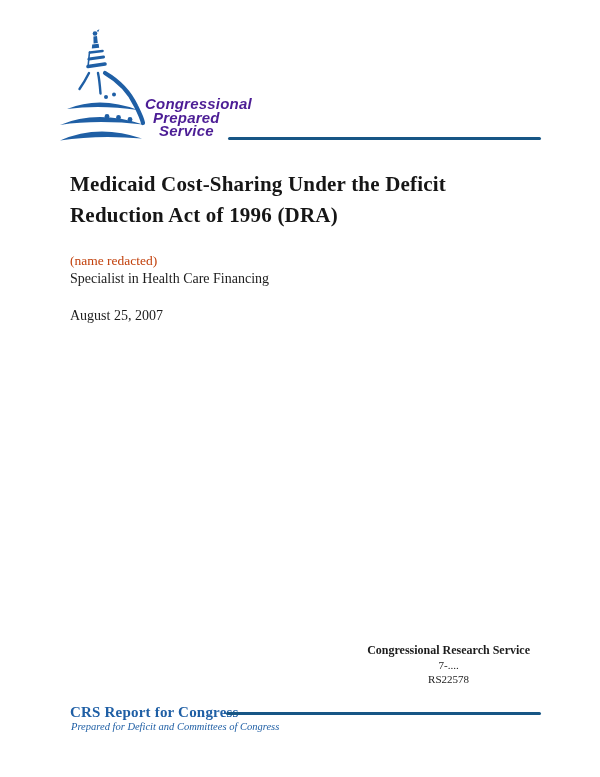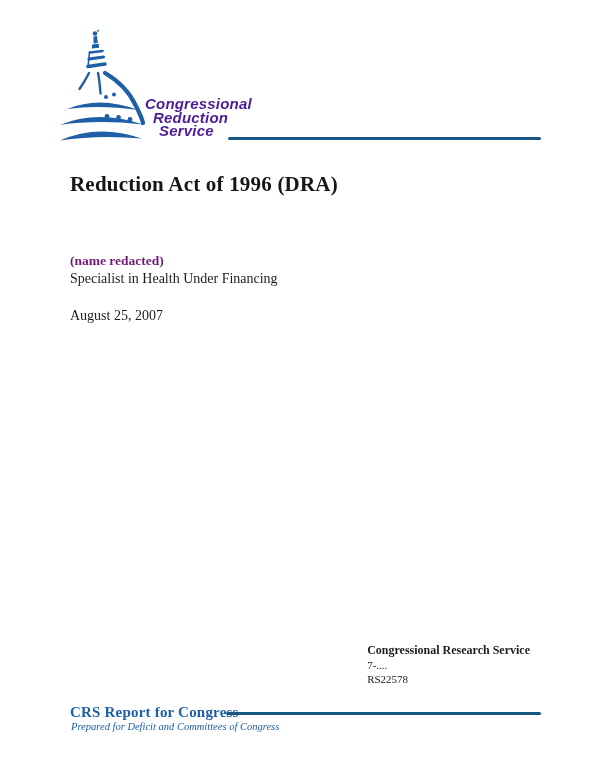--- a/index.html
+++ b/index.html
@@ -58,22 +58,22 @@
     font-weight: bold;
     line-height: 31px;
     color: #161616;
     letter-spacing: 0.2px;
   }
   .author-name {
     position: absolute;
     left: 70px;
     top: 253px;
     font-size: 13.5px;
-    font-weight: bold;
-    color: #701a75;
+    font-weight: normal;
+    color: #c2410c;
   }
   .author-role {
     position: absolute;
     left: 70px;
     top: 271px;
     font-size: 14px;
     color: #1c1c1c;
   }
   .doc-date {
     position: absolute;
@@ -81,21 +81,21 @@
     top: 308px;
     font-size: 14px;
     color: #1c1c1c;
   }
 
   
   .footer-info {
     position: absolute;
     right: 70px;
     top: 643px;
-    text-align: left;
+    text-align: center;
     color: #1c1c1c;
   }
   .footer-info .org {
     font-size: 12px;
     font-weight: bold;
     line-height: 15px;
   }
   .footer-info .line {
     font-size: 11px;
     line-height: 14px;
@@ -162,31 +162,32 @@
       <circle cx="74" cy="91.5" r="2.4"></circle>
 
       <path d="M11 81 Q 44 67.5 82 82 Q 44 76.5 11 81 Z"></path>
       <path d="M4 97 Q 41 81.5 87 96.5 Q 41 91.5 4 97 Z"></path>
       <path d="M4 112.5 Q 42 95.5 86 110.5 Q 42 106.5 4 112.5 Z"></path>
     </g>
   </svg>
 
   <div class="logo-text">
     <div class="logo-line-1">Congressional</div>
-    <div class="logo-line-2">Reduction</div>
+    <div class="logo-line-2">Prepared</div>
     <div class="logo-line-3">Service</div>
   </div>
   <div class="header-rule"></div>
 
   <div class="doc-title">
+    <div>Medicaid Cost-Sharing Under the Deficit</div>
     <div>Reduction Act of 1996 (DRA)</div>
   </div>
 
   <div class="author-name">(name redacted)</div>
-  <div class="author-role">Specialist in Health Under Financing</div>
+  <div class="author-role">Specialist in Health Care Financing</div>
   <div class="doc-date">August 25, 2007</div>
 
   <div class="footer-info">
     <div class="org">Congressional Research Service</div>
     <div class="line">7-....</div>
     <div class="line">RS22578</div>
   </div>
 
   <div class="footer-banner-label">CRS Report for Congress</div>
   <div class="footer-rule"></div>

